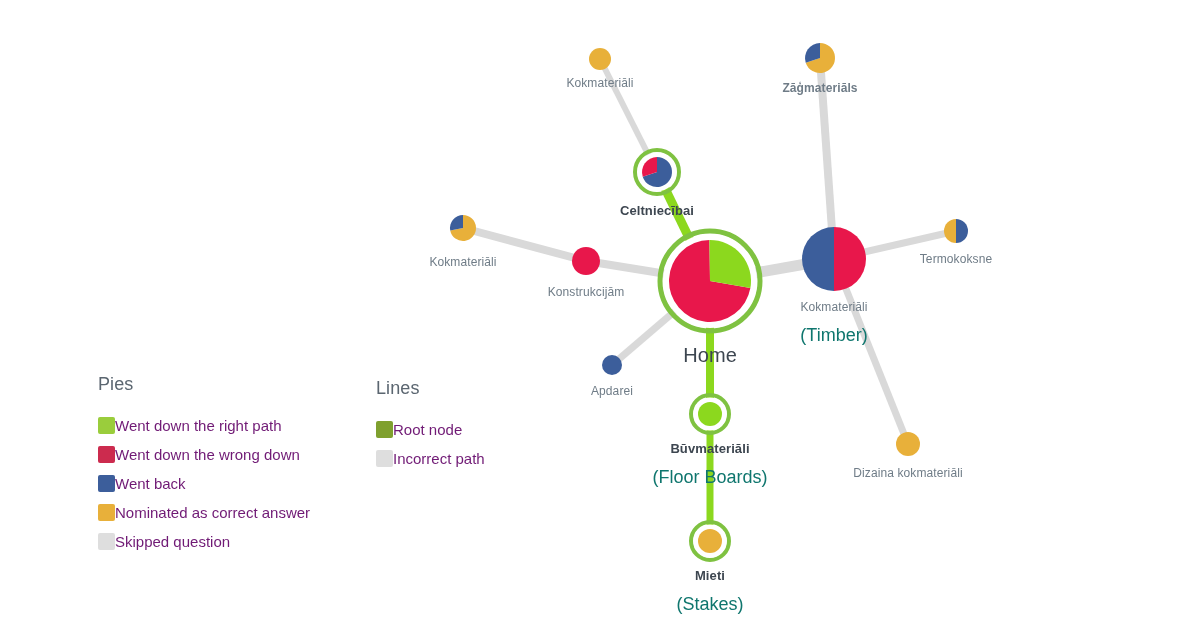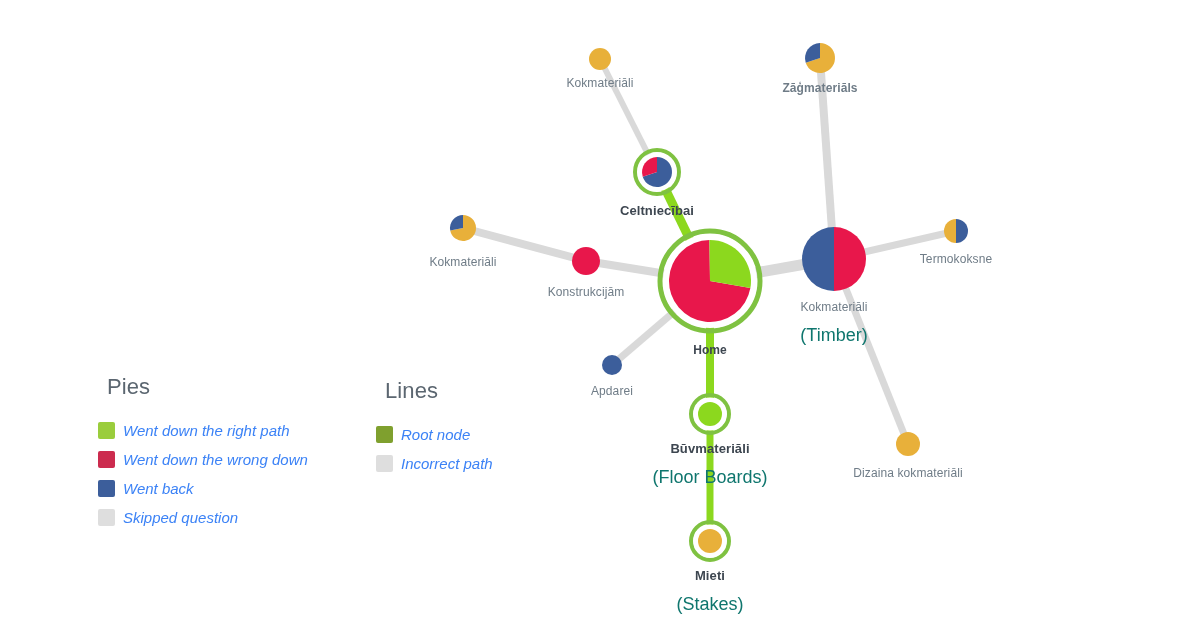--- a/index.html
+++ b/index.html
@@ -26,43 +26,42 @@
 
   
   .legend-block {
     position: absolute;
     user-select: none;
   }
   #legend-pies { left: 98px; top: 374px; }
   #legend-lines { left: 376px; top: 378px; }
 
   .legend-title {
-    font-size: 22px;
+    font-size: 18px;
     color: #5b6670;
     font-weight: 400;
-    margin: 0 0 16px 9px;
+    margin: 0 0 16px 0;
     letter-spacing: 0.1px;
   }
   .legend-row {
     display: flex;
     align-items: center;
     height: 29px;
   }
   .legend-swatch {
     width: 17px;
     height: 17px;
     border-radius: 2px;
     flex: 0 0 auto;
   }
   .legend-label {
-    margin-left: 8px;
+    margin-left: 0;
     font-size: 15px;
-    color: #3b82f6;
+    color: #701a75;
     white-space: nowrap;
-    font-style: italic;
   }
 
   
   .node-label {
     position: absolute;
     transform: translateX(-50%);
     white-space: nowrap;
     text-align: center;
     user-select: none;
     line-height: 1.22;
@@ -72,22 +71,22 @@
     font-size: 12px;
     color: #6f7c87;
     letter-spacing: 0.1px;
   }
   .node-label.primary .lv {
     font-size: 13px;
     font-weight: bold;
     color: #3d4650;
   }
   .node-label.root .lv {
-    font-size: 12px;
-    font-weight: bold;
+    font-size: 20px;
+    font-weight: normal;
     color: #3d4650;
   }
   .node-label .en {
     display: block;
     font-size: 18px;
     color: #0f766e;
     margin-top: 10px;
   }
 </style>
 </head>
@@ -211,20 +210,24 @@
   </div>
   <div class="legend-row">
     <span class="legend-swatch" style="background:#CC2B4E"></span>
     <span class="legend-label">Went down the wrong down</span>
   </div>
   <div class="legend-row">
     <span class="legend-swatch" style="background:#3C5E9B"></span>
     <span class="legend-label">Went back</span>
   </div>
   <div class="legend-row">
+    <span class="legend-swatch" style="background:#E8B03A"></span>
+    <span class="legend-label">Nominated as correct answer</span>
+  </div>
+  <div class="legend-row">
     <span class="legend-swatch" style="background:#DEDEDE"></span>
     <span class="legend-label">Skipped question</span>
   </div>
 </div>
 
 <div class="legend-block" id="legend-lines">
   <div class="legend-title">Lines</div>
   <div class="legend-row">
     <span class="legend-swatch" style="background:#7FA02E"></span>
     <span class="legend-label">Root node</span>

